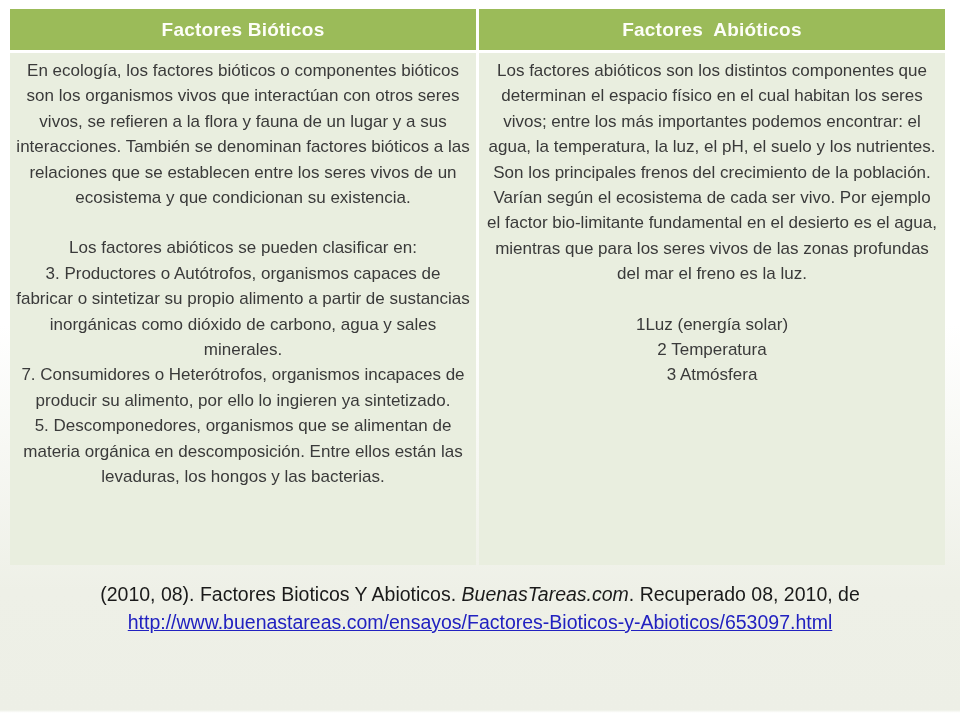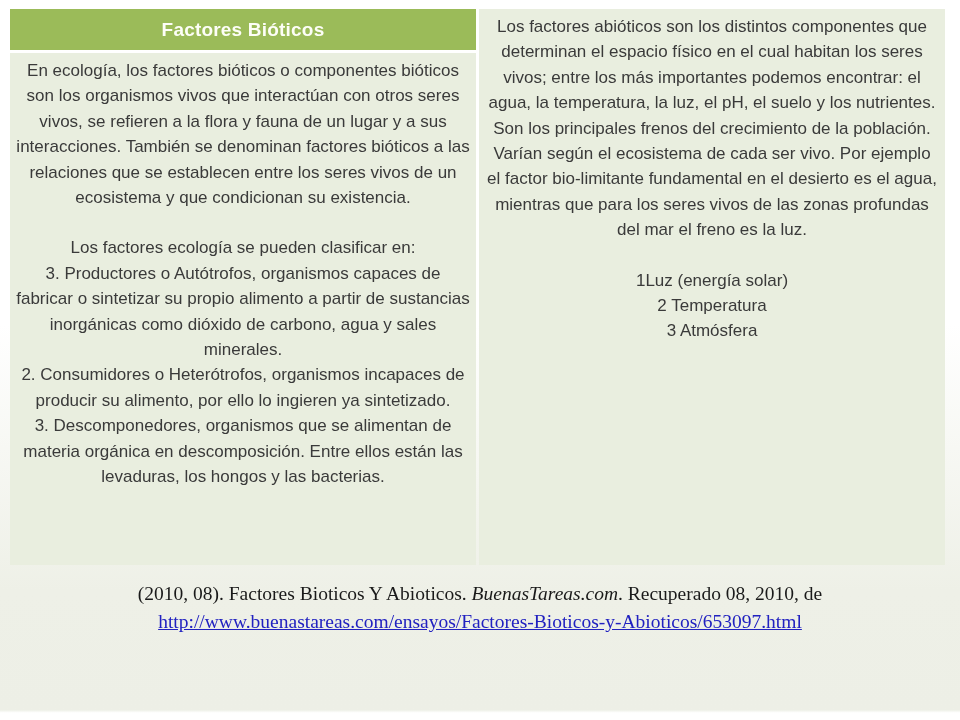--- a/index.html
+++ b/index.html
@@ -62,21 +62,20 @@
   }
   .citation {
     position: absolute;
     top: 580px;
     left: 0;
     width: 100%;
     text-align: center;
     color: #1a1a1a;
     font-size: 19.5px;
     line-height: 28px;
-    font-family: Liberation Serif, serif;
   }
   .citation .it {
     font-style: italic;
   }
   .citation a {
     color: #2121c0;
     text-decoration: underline;
     cursor: pointer;
     margin-top: 23px;
   }
@@ -86,28 +85,29 @@
 
 <div class="slide">
 
   <div class="table">
 
     <div class="col">
       <div class="th">Factores Bióticos</div>
       <div class="cell">
         <p>En ecología, los factores bióticos o componentes bióticos son los organismos vivos que interactúan con otros seres vivos, se refieren  a la flora y fauna de un lugar y a sus interacciones. También se denominan factores bióticos a las relaciones que se establecen entre los seres vivos de un ecosistema y que condicionan su existencia.</p>
         <p></p>
-        <p>Los factores ecología se pueden clasificar en:</p>
+        <p>Los factores abióticos se pueden clasificar en:</p>
         <p>3. Productores o Autótrofos, organismos capaces de fabricar o sintetizar su propio alimento a partir de sustancias inorgánicas como dióxido de carbono, agua y sales minerales.</p>
-        <p>2. Consumidores o Heterótrofos, organismos incapaces de producir su alimento, por ello lo ingieren ya sintetizado.</p>
-        <p>3. Descomponedores,  organismos que se alimentan de materia orgánica en descomposición. Entre ellos están las levaduras, los hongos y las bacterias.</p>
+        <p>7. Consumidores o Heterótrofos, organismos incapaces de producir su alimento, por ello lo ingieren ya sintetizado.</p>
+        <p>5. Descomponedores,  organismos que se alimentan de materia orgánica en descomposición. Entre ellos están las levaduras, los hongos y las bacterias.</p>
       </div>
     </div>
 
     <div class="col">
+      <div class="th">Factores  Abióticos</div>
       <div class="cell">
         <p>Los factores abióticos son los distintos componentes que determinan el espacio físico en el cual habitan los seres vivos; entre los más importantes podemos encontrar: el agua, la temperatura, la luz, el pH, el suelo y los nutrientes. Son los principales frenos del crecimiento de la población. Varían según el ecosistema de cada ser vivo. Por ejemplo el factor bio-limitante fundamental en el desierto es el agua, mientras que para los seres vivos de las zonas profundas del mar el freno  es la luz.</p>
         <p></p>
         <p>1Luz (energía  solar)</p>
         <p>2 Temperatura</p>
         <p>3 Atmósfera</p>
       </div>
     </div>
 
   </div>

